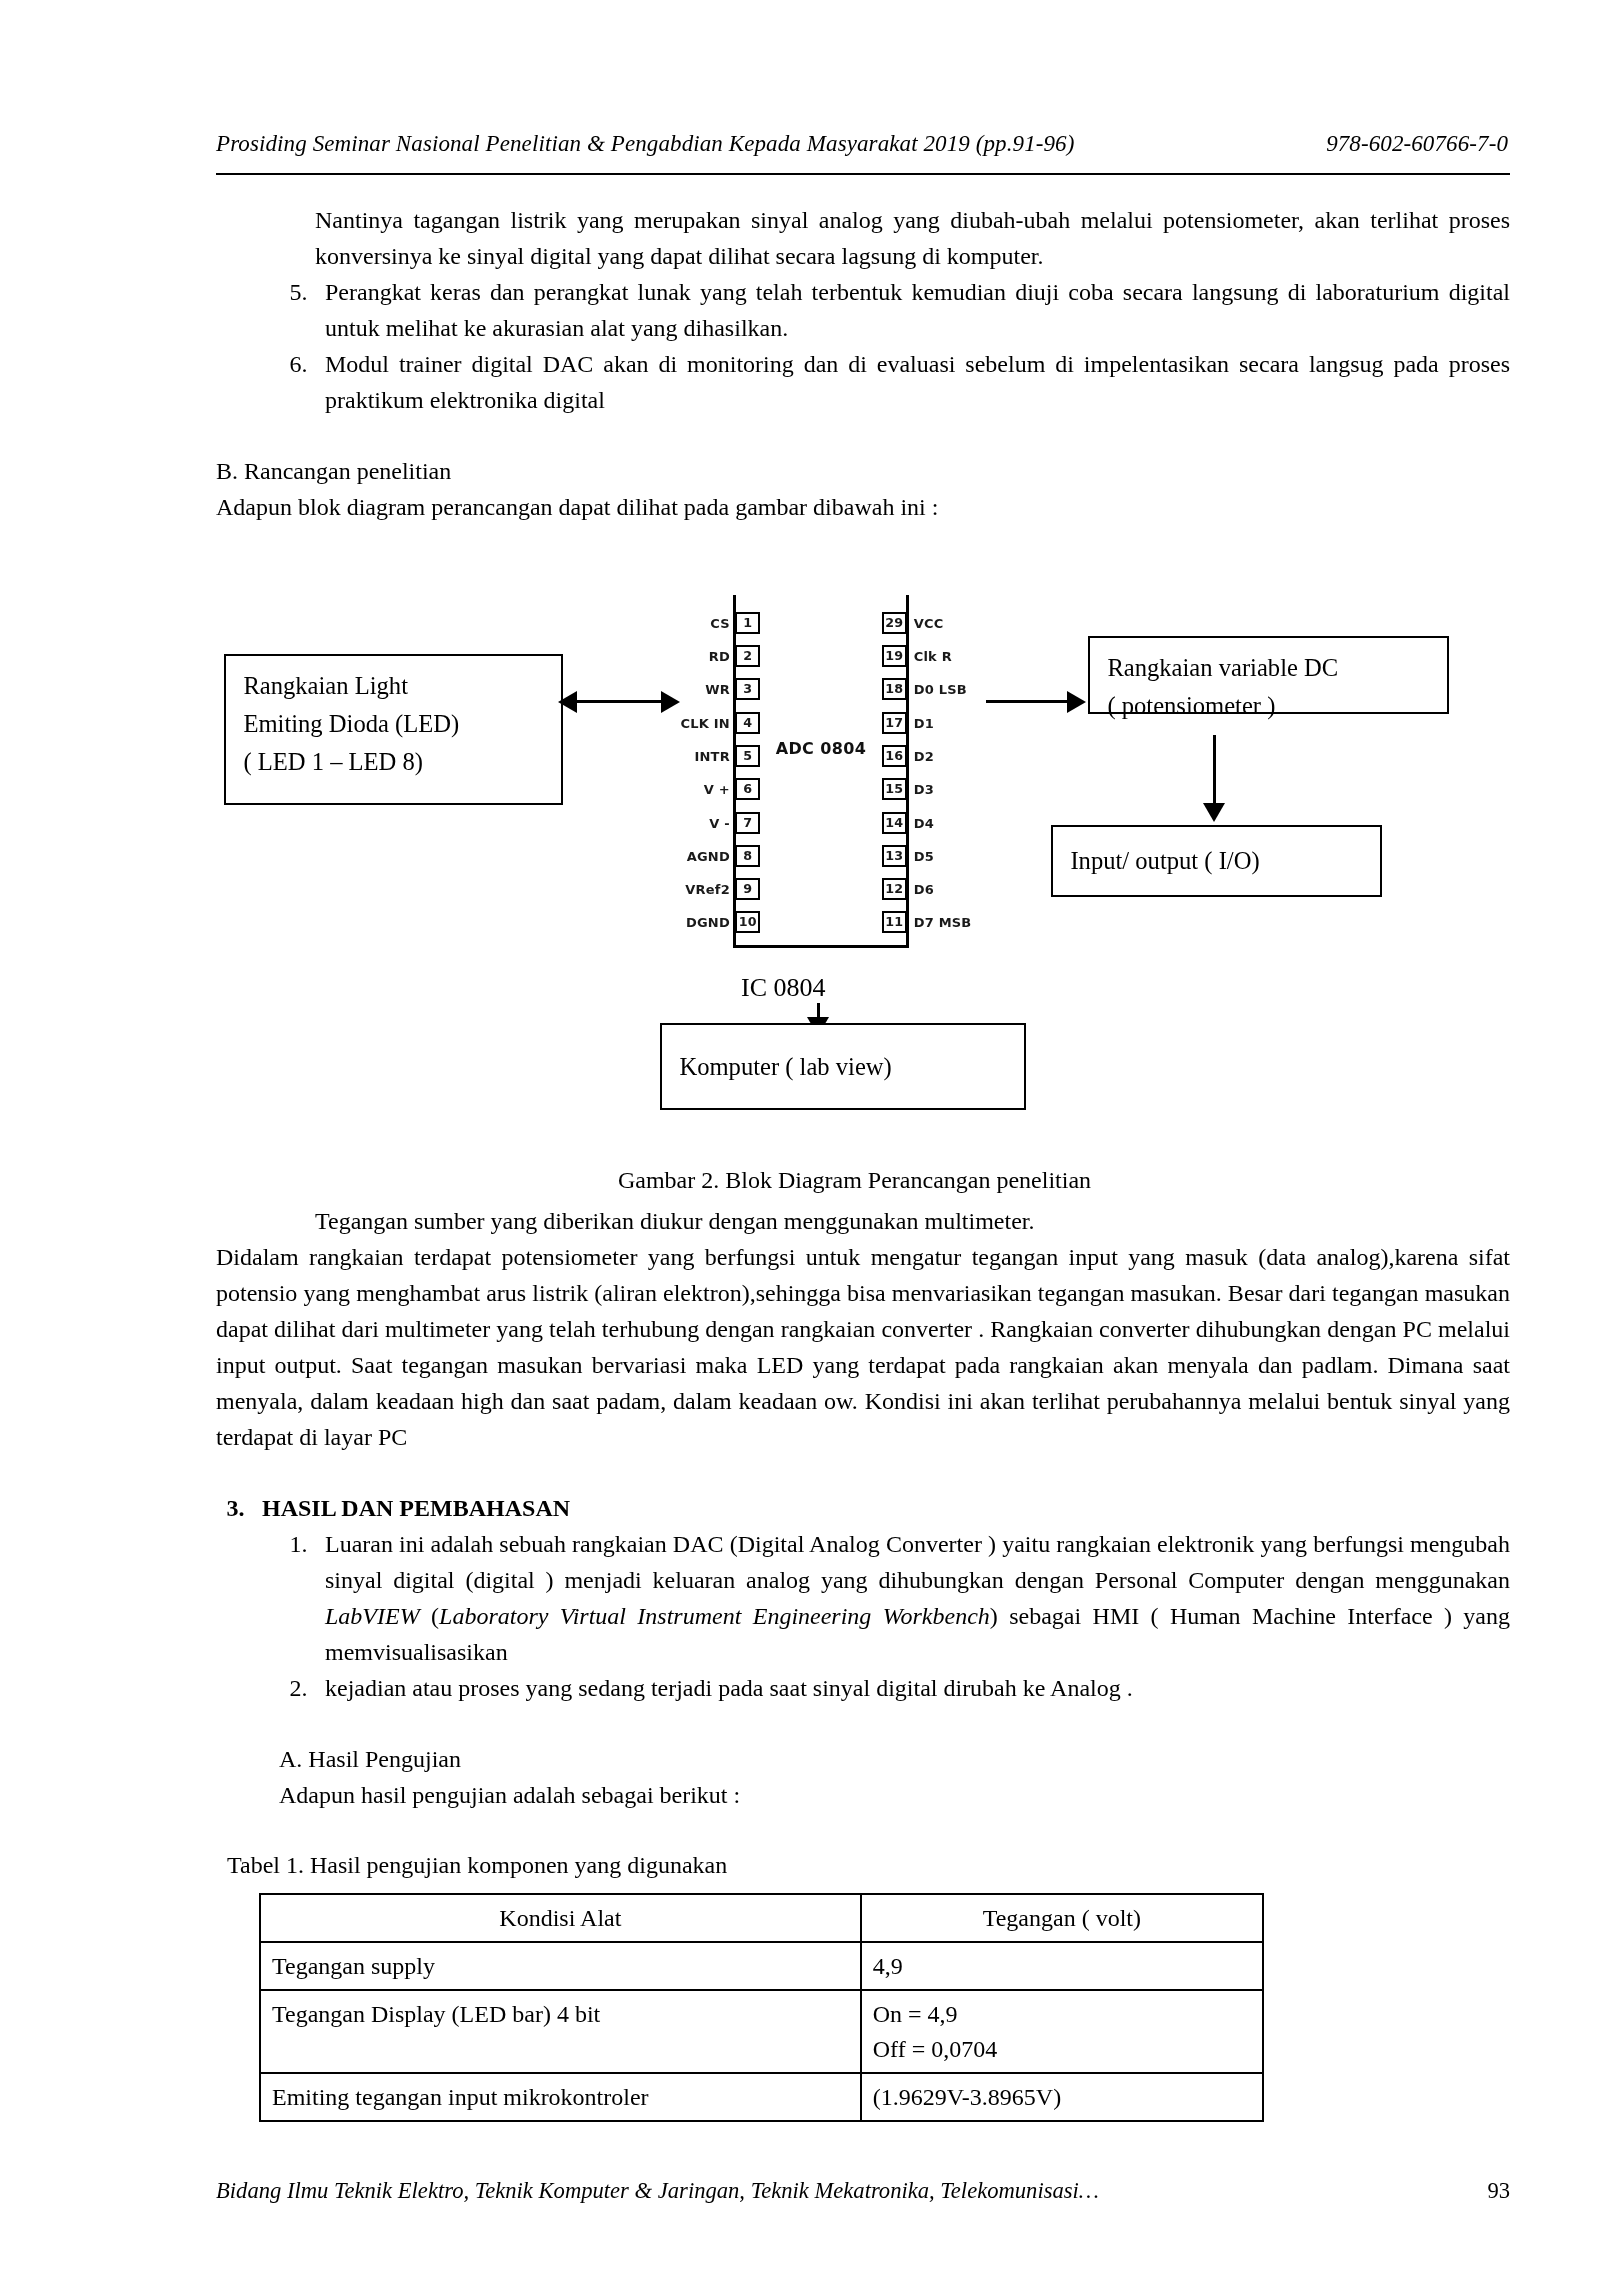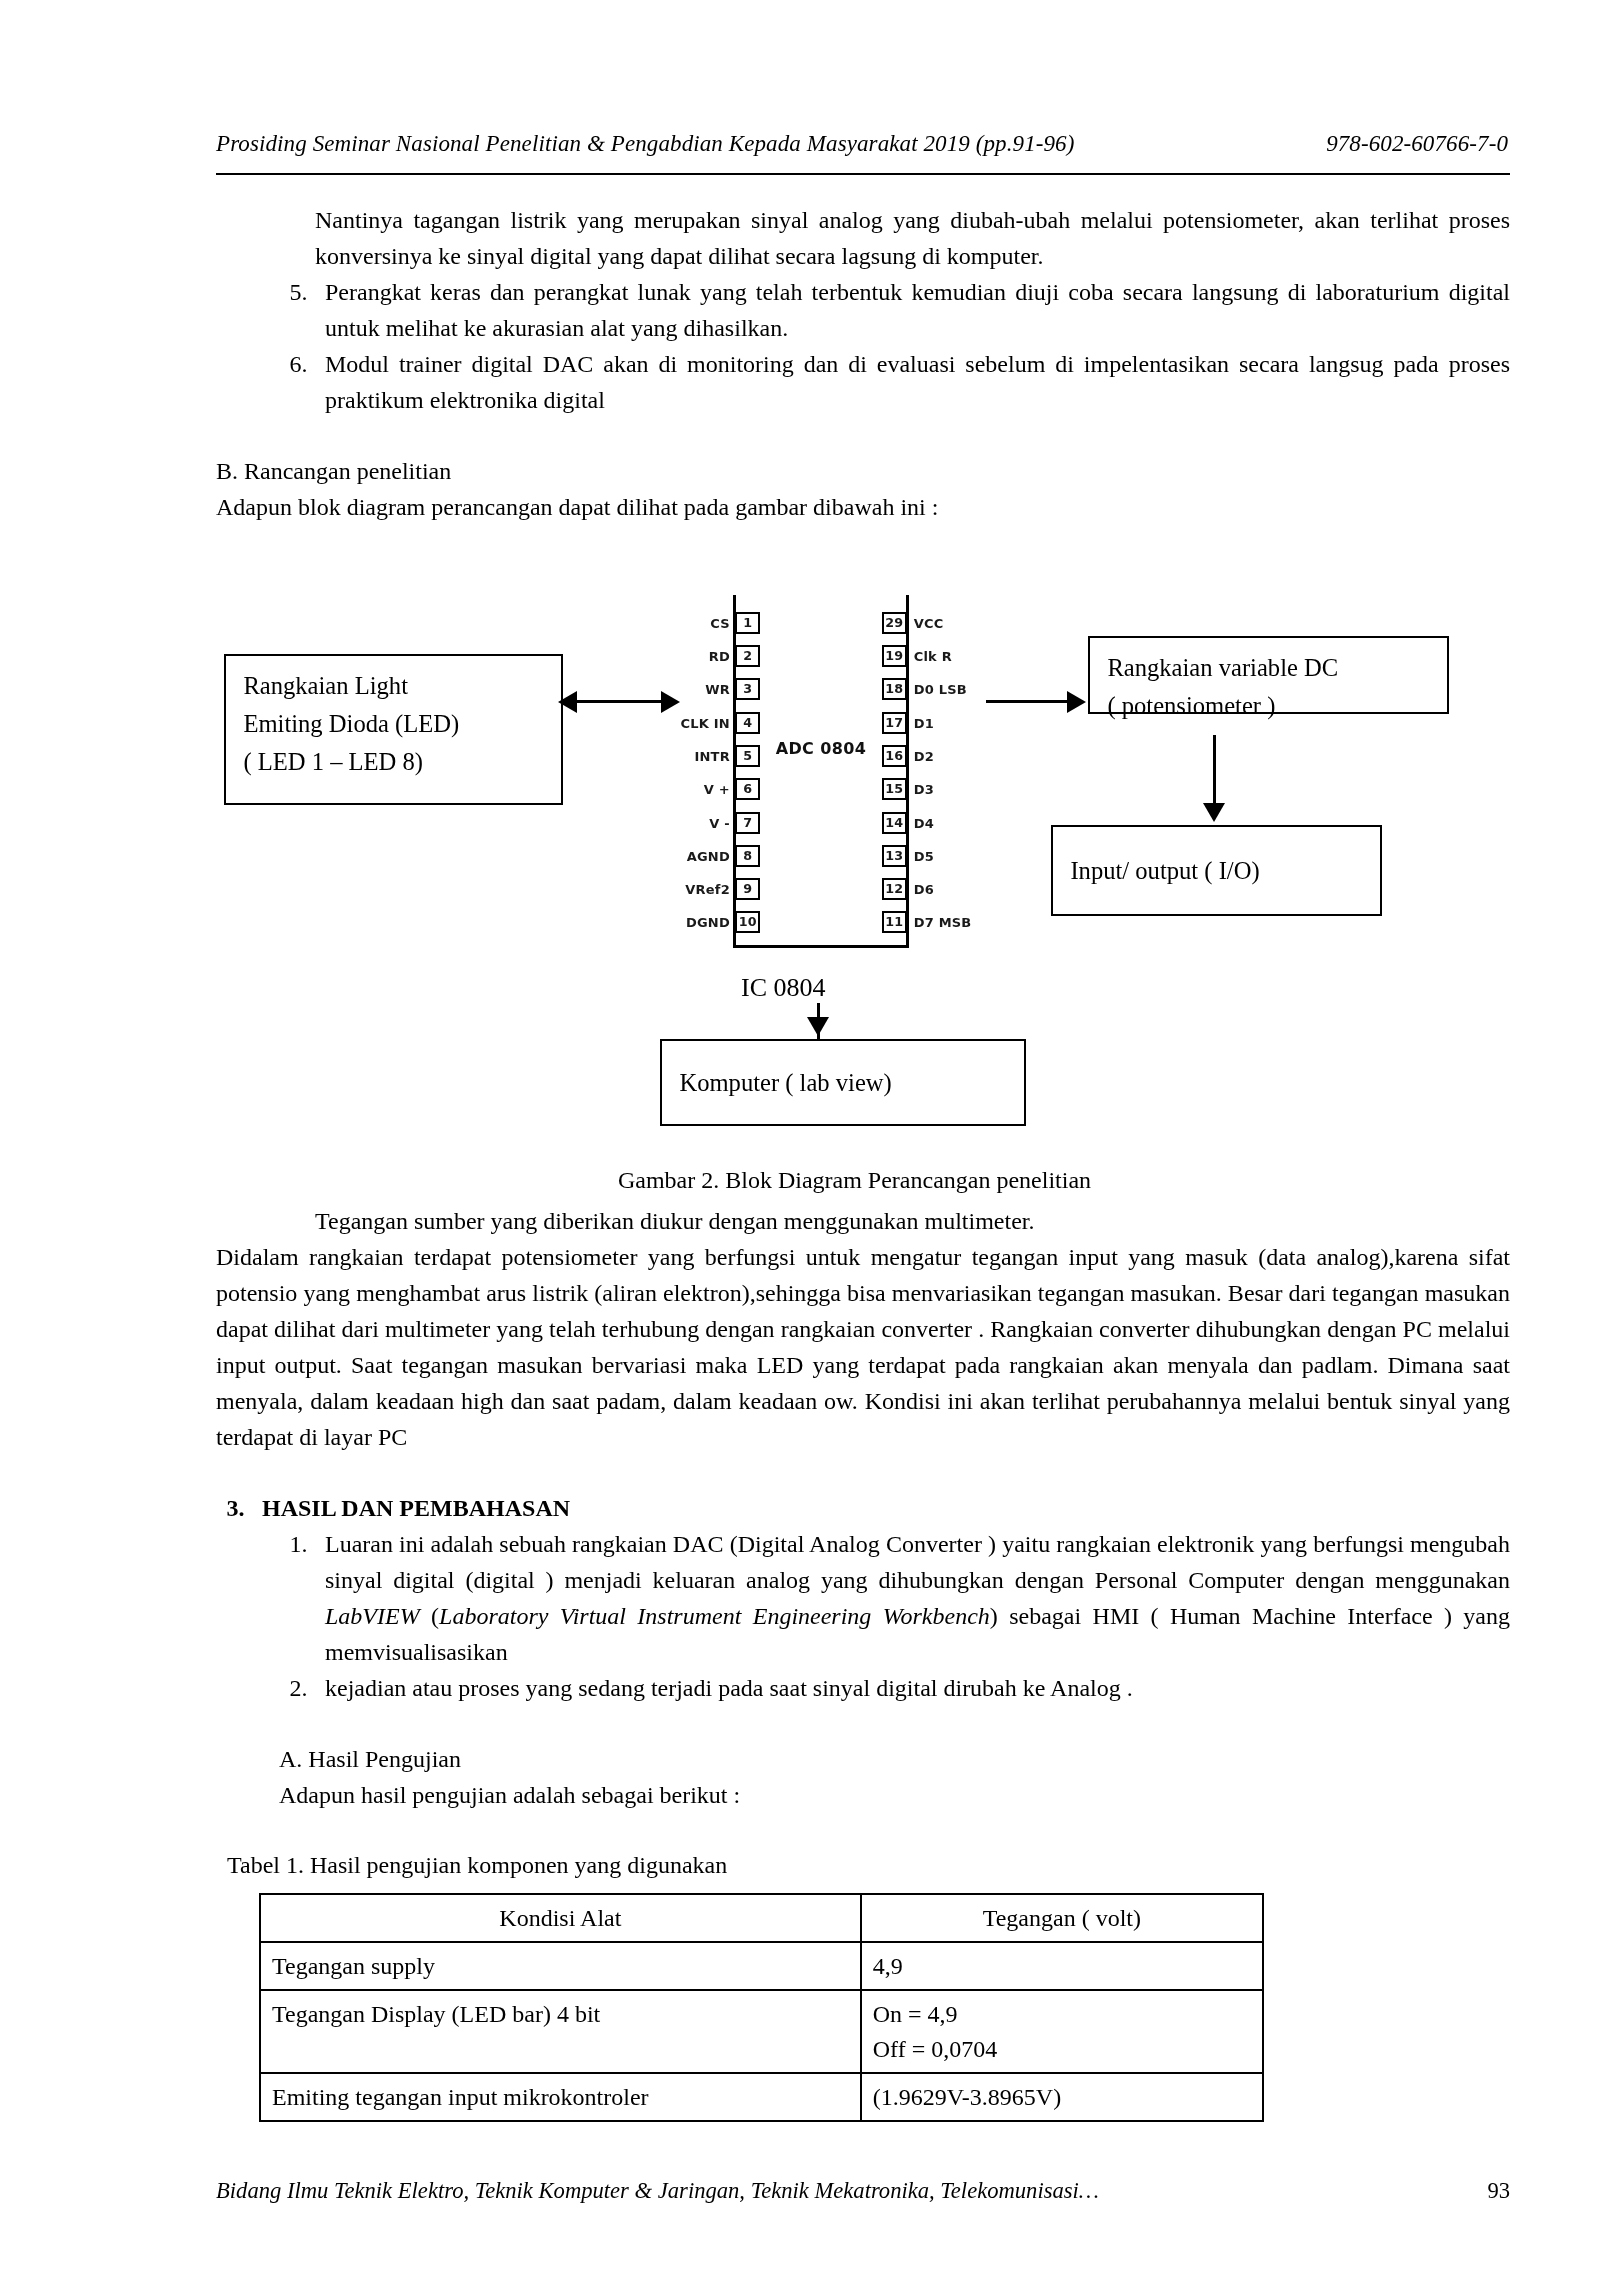--- a/index.html
+++ b/index.html
@@ -102,23 +102,23 @@
     position: absolute;
     border: 2.4px solid #000;
     box-sizing: border-box;
     background: #fff;
     font-size: 24.6px;
     line-height: 38px;
     padding: 11px 17.4px;
   }
   #box-led   { left: 181px;  top: 67px;  width: 339px; height: 151px; }
   #box-vdc   { left: 1045px; top: 49px;  width: 361px; height: 78px; }
-  #box-io    { left: 1008px; top: 238px; width: 331px; height: 91px;
+  #box-io    { left: 1008px; top: 238px; width: 331px; height: 72px;
                display: flex; align-items: center; }
-  #box-komp  { left: 617px;  top: 452px; width: 366px; height: 87px;
+  #box-komp  { left: 617px;  top: 436px; width: 366px; height: 87px;
                display: flex; align-items: center; }
 
   .ic-caption {
     position: absolute;
     left: 698px;
     top: 386px;
     font-size: 26px;
   }
 
   

